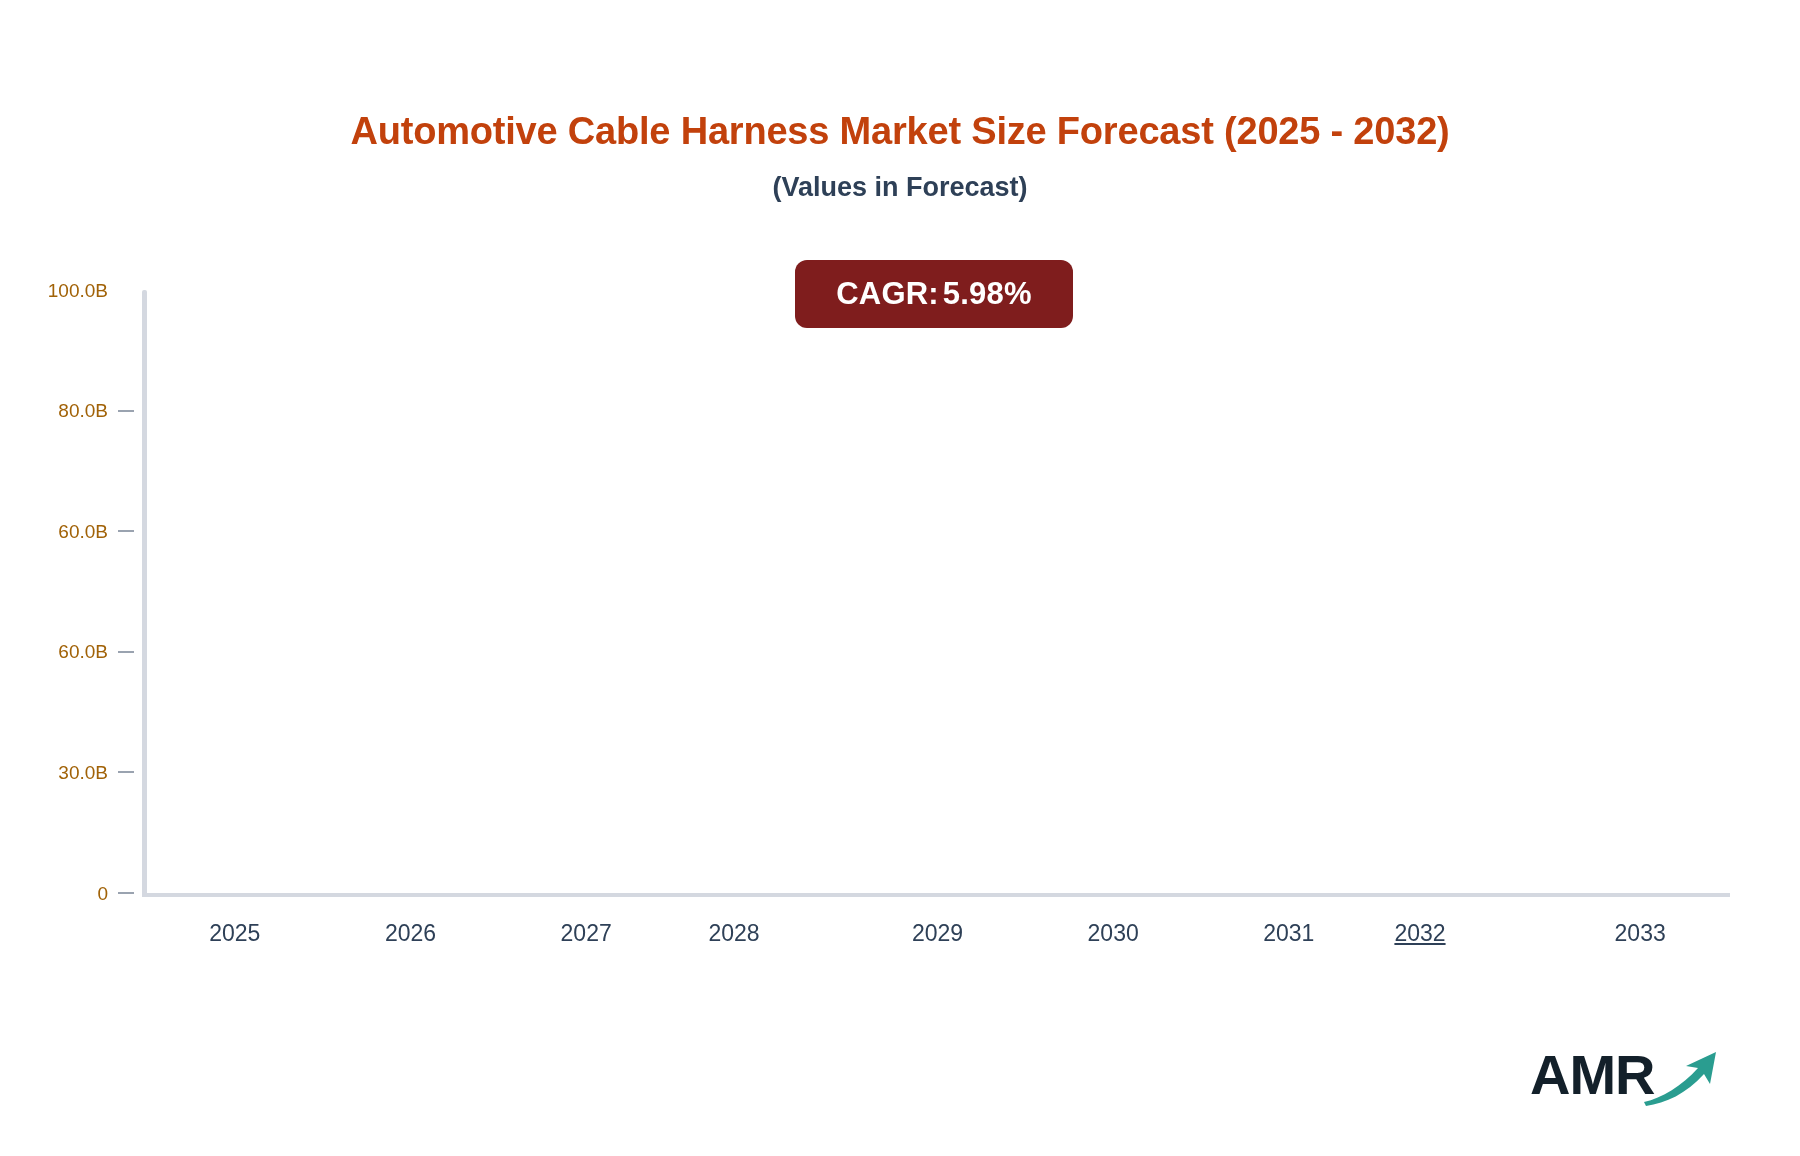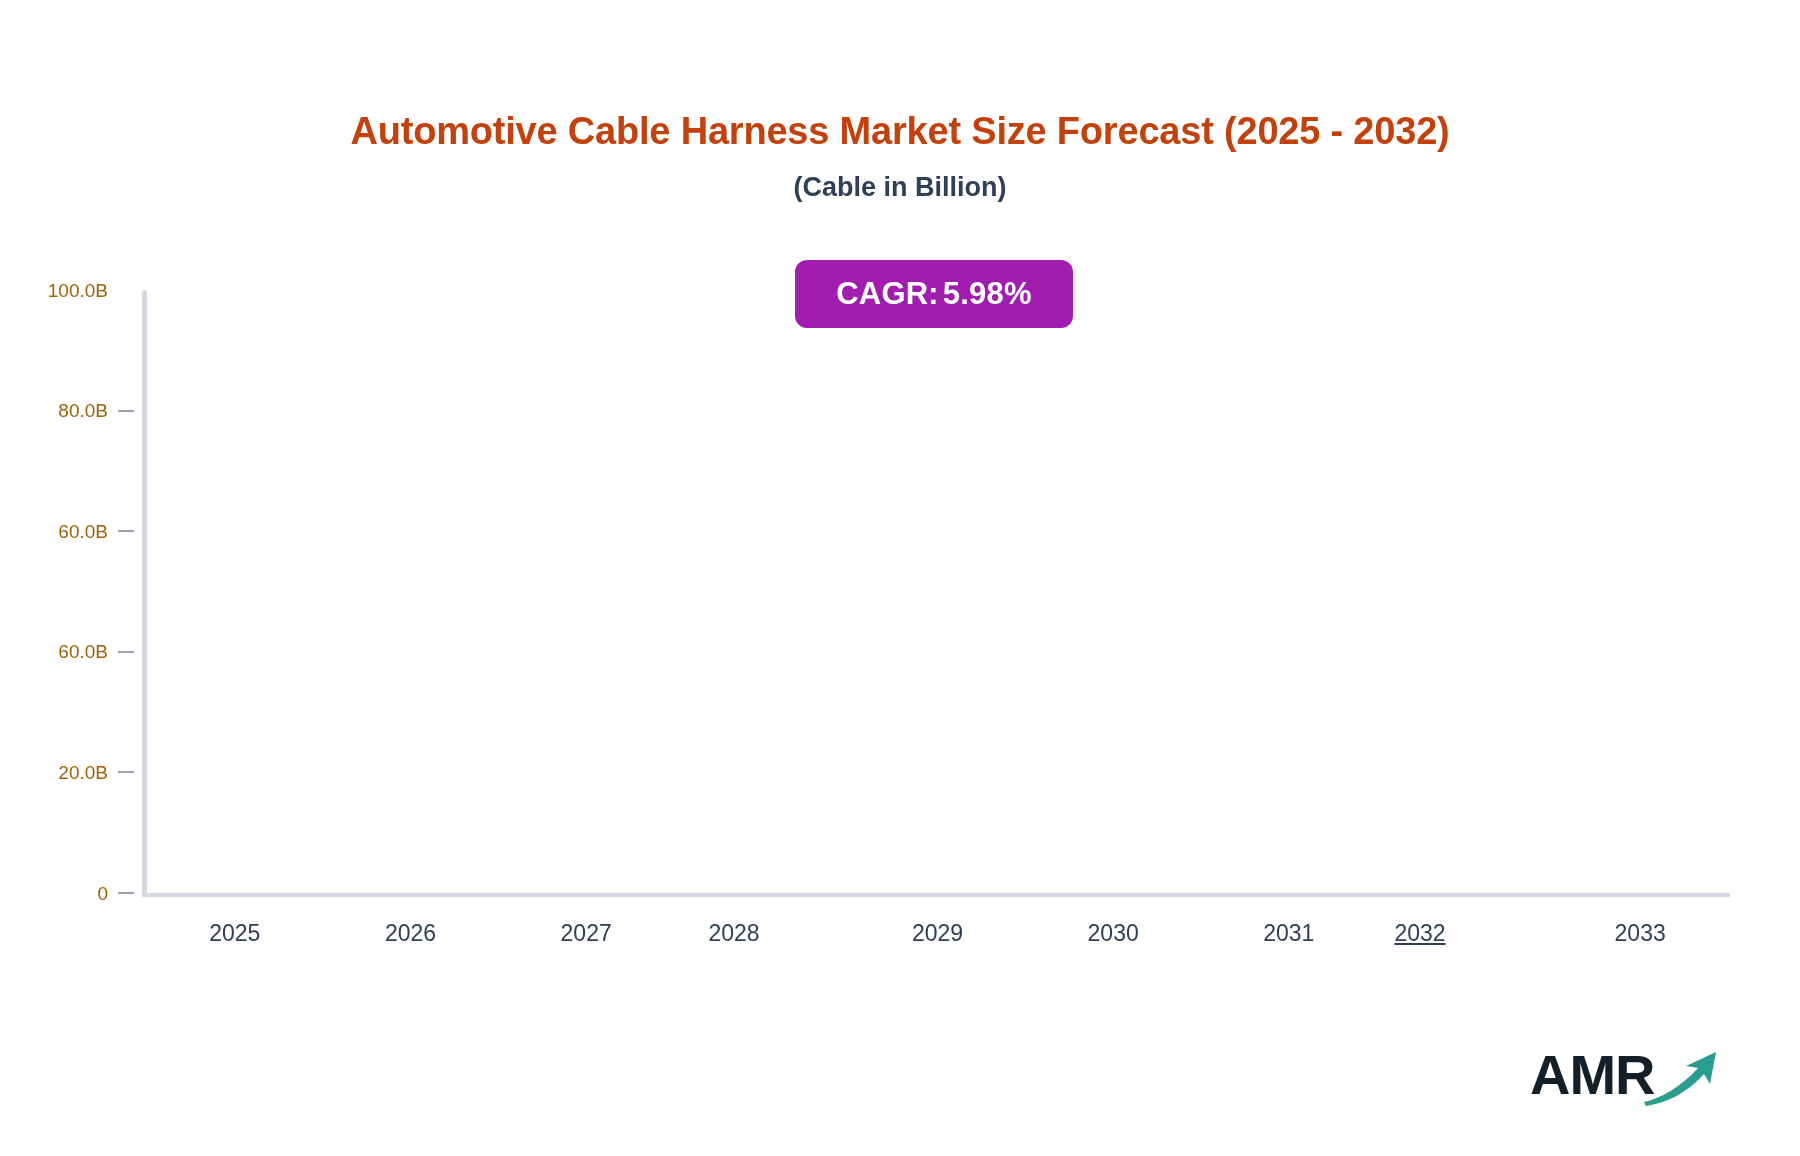--- a/index.html
+++ b/index.html
@@ -44,21 +44,21 @@
     color: #2e4057;
   }
 
   
   #cagr-badge {
     position: absolute;
     top: 260px;
     left: 795px;
     width: 278px;
     height: 68px;
-    background: #a21caf;
+    background: #7f1d1d;
     border-radius: 12px;
     display: flex;
     align-items: center;
     justify-content: center;
     color: #ffffff;
     font-size: 31px;
     font-weight: 700;
     letter-spacing: 0.2px;
   }
   #cagr-badge .cagr-label { margin-right: 4px; }
@@ -142,37 +142,37 @@
   }
   #amr-logo svg { position: absolute; left: 112px; top: 8px; }
 </style>
 </head>
 <body>
 
 <div id="canvas">
 
   <div id="chart-title">Automotive Cable Harness Market Size Forecast (2025 - 2032)</div>
 
-  <div id="chart-subtitle">(Cable in Billion)</div>
+  <div id="chart-subtitle">(Values in Forecast)</div>
 
   <div id="cagr-badge">
     <span class="cagr-label">CAGR:</span>
     <span class="cagr-value">5.98%</span>
   </div>
 
   <div id="y-axis-spine"></div>
   <div id="x-axis-spine"></div>
 
   <div id="y-ticks">
       <div class="y-tick-row" style="top: 893px;">
         <span class="ytl">0</span>
         <span class="ytick-dash"></span>
       </div>
       <div class="y-tick-row" style="top: 772.4px;">
-        <span class="ytl">20.0B</span>
+        <span class="ytl">30.0B</span>
         <span class="ytick-dash"></span>
       </div>
       <div class="y-tick-row" style="top: 651.8px;">
         <span class="ytl">60.0B</span>
         <span class="ytick-dash"></span>
       </div>
       <div class="y-tick-row" style="top: 531.2px;">
         <span class="ytl">60.0B</span>
         <span class="ytick-dash"></span>
       </div>

